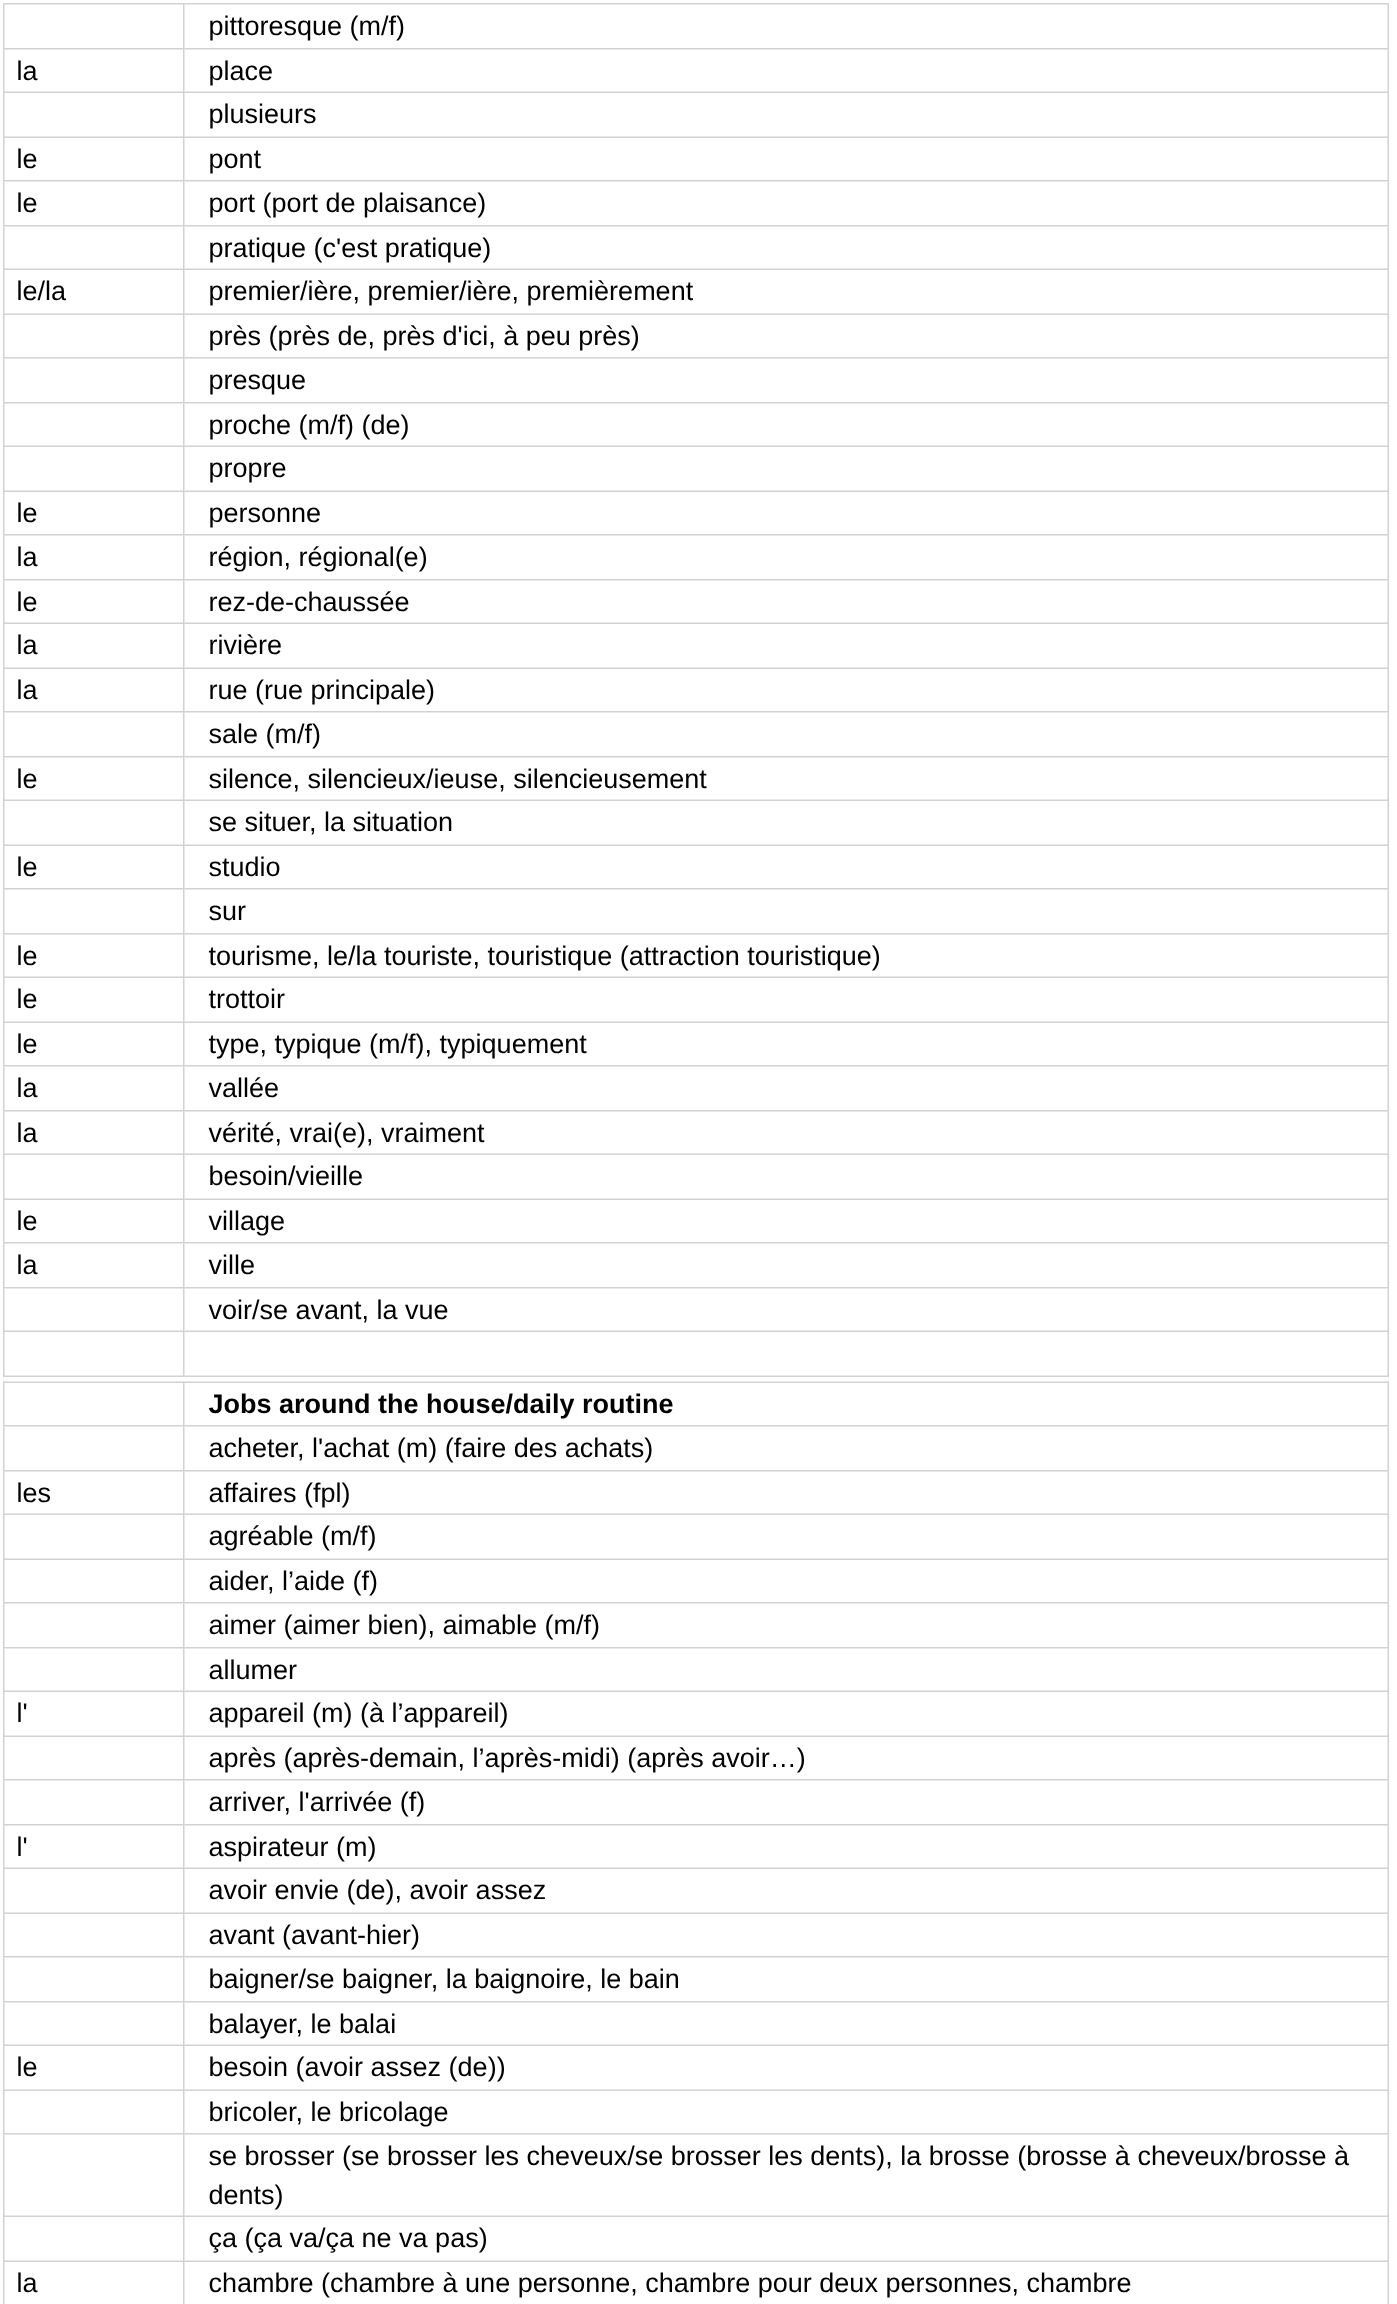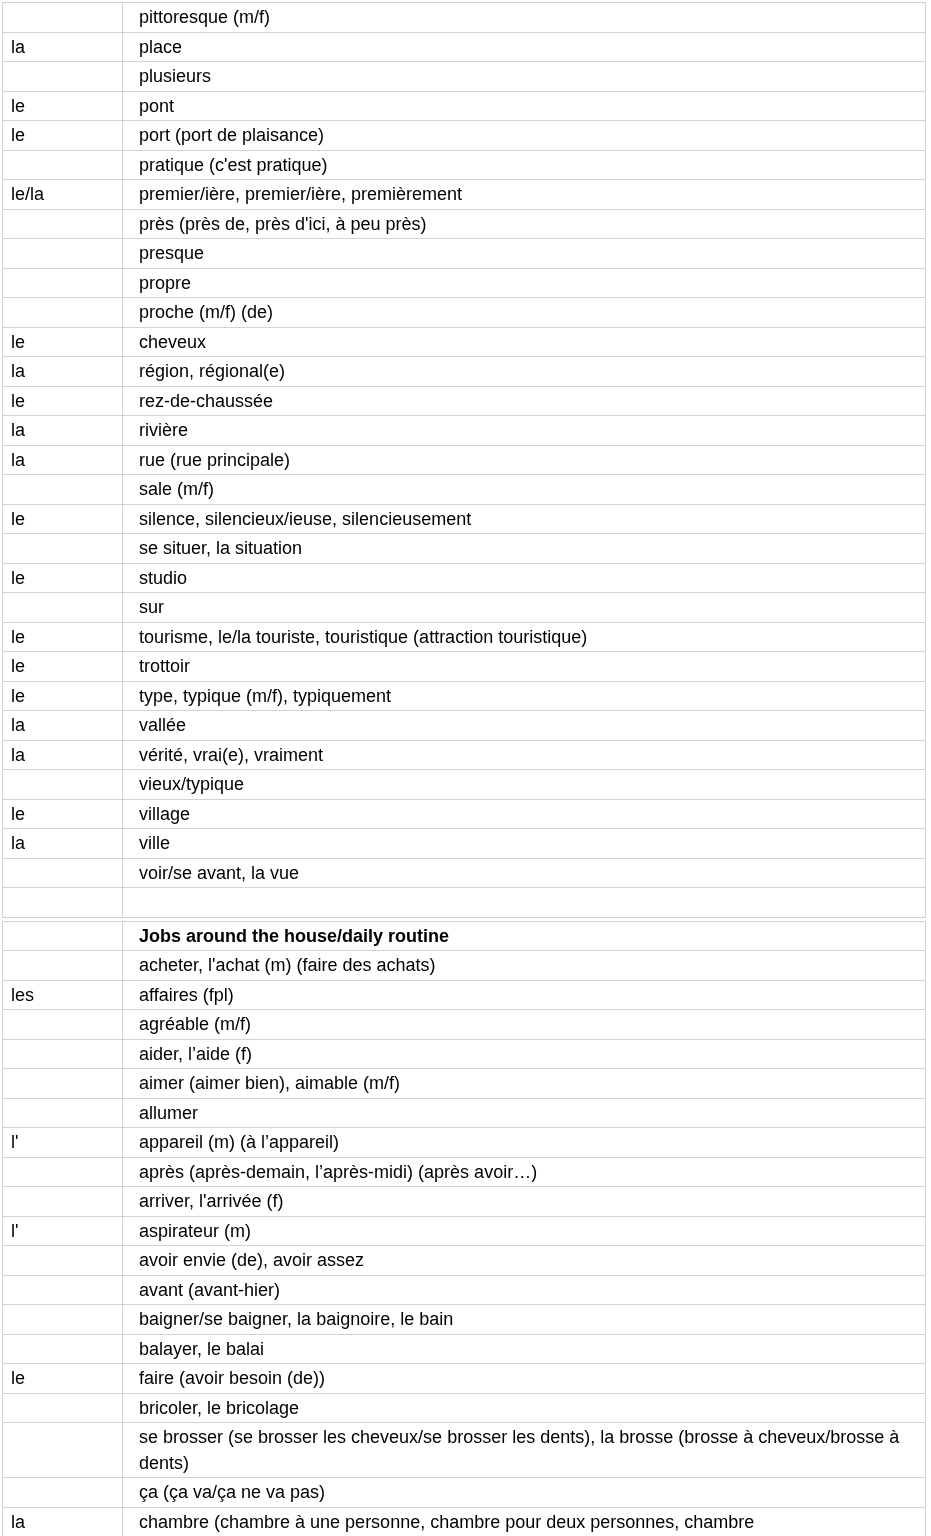--- a/index.html
+++ b/index.html
@@ -77,29 +77,29 @@
         <tr>
           <td class="article"></td>
           <td class="term">près (près de, près d'ici, à peu près)</td>
         </tr>
         <tr>
           <td class="article"></td>
           <td class="term">presque</td>
         </tr>
         <tr>
           <td class="article"></td>
+          <td class="term">proche (m/f) (de)</td>
+        </tr>
+        <tr>
+          <td class="article"></td>
           <td class="term">propre</td>
         </tr>
         <tr>
-          <td class="article"></td>
-          <td class="term">proche (m/f) (de)</td>
-        </tr>
-        <tr>
-          <td class="article">le</td>
-          <td class="term">cheveux</td>
+          <td class="article">le</td>
+          <td class="term">personne</td>
         </tr>
         <tr>
           <td class="article">la</td>
           <td class="term">région, régional(e)</td>
         </tr>
         <tr>
           <td class="article">le</td>
           <td class="term">rez-de-chaussée</td>
         </tr>
         <tr>
@@ -145,21 +145,21 @@
         <tr>
           <td class="article">la</td>
           <td class="term">vallée</td>
         </tr>
         <tr>
           <td class="article">la</td>
           <td class="term">vérité, vrai(e), vraiment</td>
         </tr>
         <tr>
           <td class="article"></td>
-          <td class="term">vieux/typique</td>
+          <td class="term">besoin/vieille</td>
         </tr>
         <tr>
           <td class="article">le</td>
           <td class="term">village</td>
         </tr>
         <tr>
           <td class="article">la</td>
           <td class="term">ville</td>
         </tr>
         <tr>
@@ -233,21 +233,21 @@
         <tr>
           <td class="article"></td>
           <td class="term">baigner/se baigner, la baignoire, le bain</td>
         </tr>
         <tr>
           <td class="article"></td>
           <td class="term">balayer, le balai</td>
         </tr>
         <tr>
           <td class="article">le</td>
-          <td class="term">faire (avoir besoin (de))</td>
+          <td class="term">besoin (avoir assez (de))</td>
         </tr>
         <tr>
           <td class="article"></td>
           <td class="term">bricoler, le bricolage</td>
         </tr>
         <tr>
           <td class="article"></td>
           <td class="term">se brosser (se brosser les cheveux/se brosser les dents), la brosse (brosse à cheveux/brosse à dents)</td>
         </tr>
         <tr>

